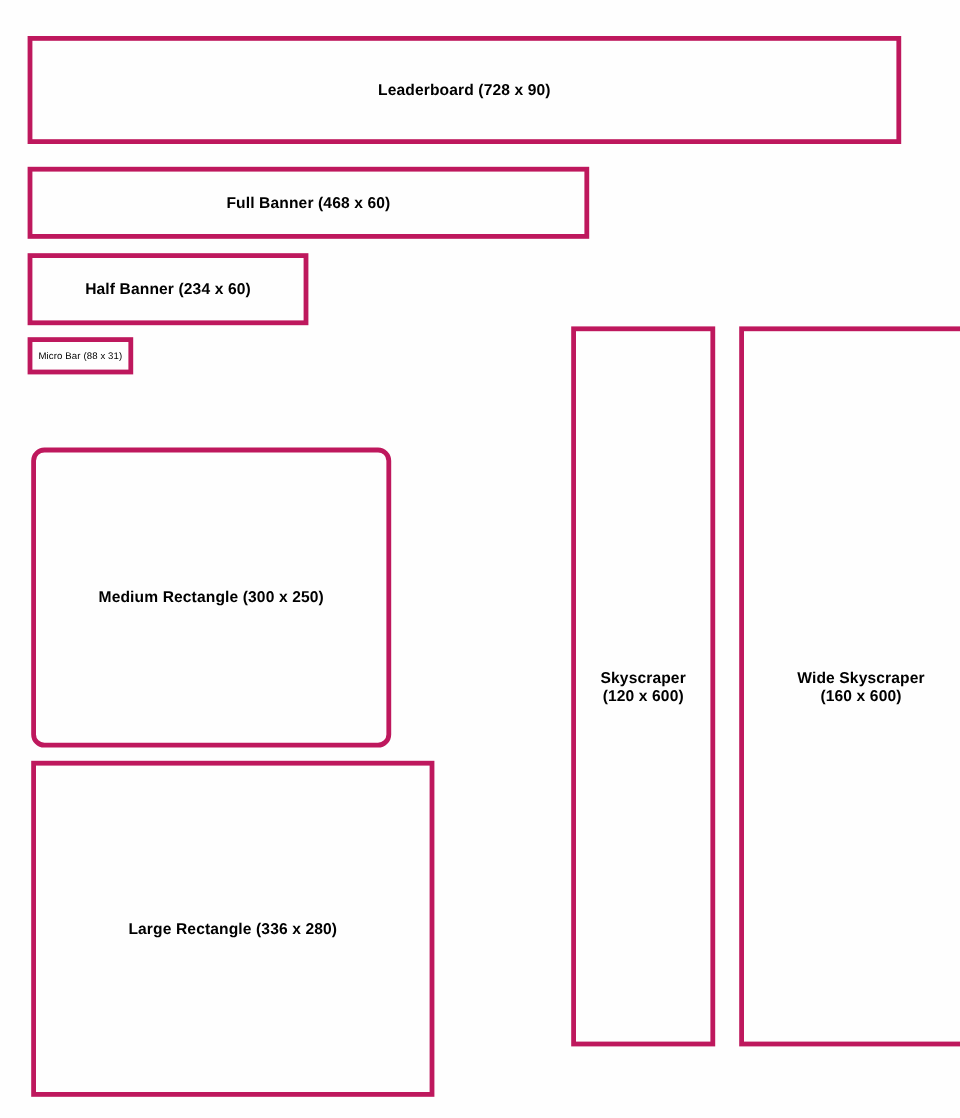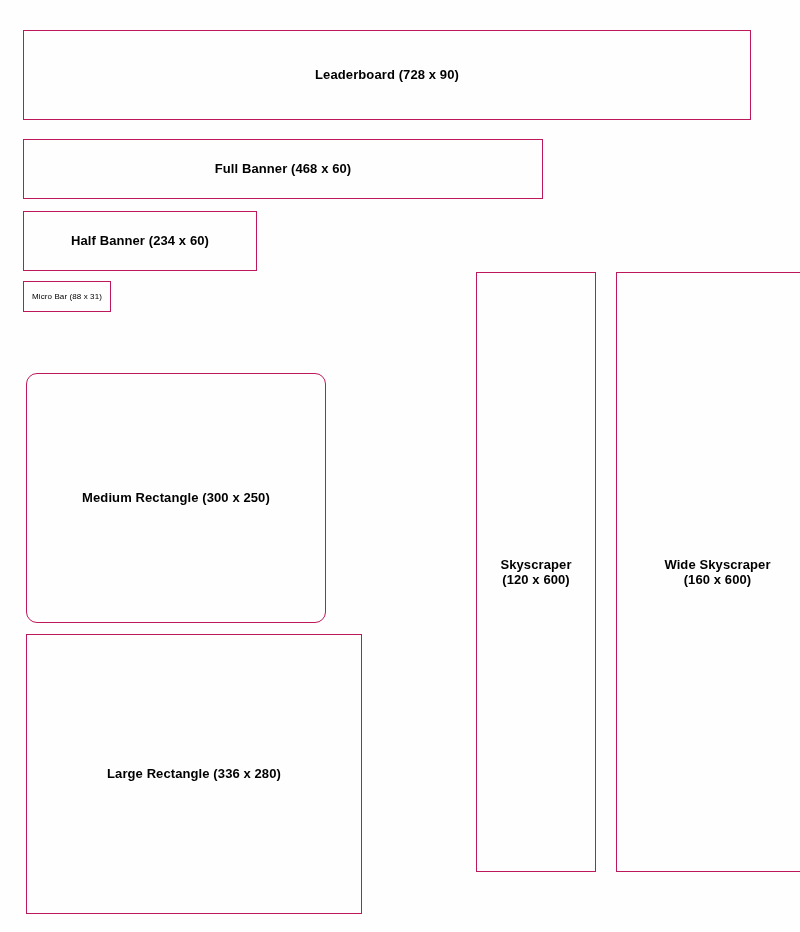--- a/index.html
+++ b/index.html
@@ -15,21 +15,21 @@
   #canvas {
     position: relative;
     width: 800px;
     height: 932px;
     background: #fefefe;
     overflow: hidden;
   }
   .ad-box {
     position: absolute;
     box-sizing: border-box;
-    border: 1px solid #be185d;
+    border: 4px solid #be185d;
     background: #fefefe;
     display: flex;
     align-items: center;
     justify-content: center;
     text-align: center;
     color: #000000;
     font-weight: bold;
     line-height: 1.18;
   }
   .ad-box .ad-label {
@@ -39,21 +39,21 @@
   }
   
   .t-normal  { font-size: 13px; }
   .t-small   { font-size: 9px;  font-weight: bold; letter-spacing: 0px; }
   .t-tiny    { font-size: 8px;  font-weight: normal; letter-spacing: 0px; }
   .t-stack   { font-size: 13px; }
   .t-stack .ad-label { white-space: normal; }
 
   
   #box-leaderboard       { left: 23px;  top: 30px;  width: 728px; height: 90px;  }
-  #box-full-banner       { left: 23px;  top: 139px; width: 520px; height: 60px;  }
+  #box-full-banner       { left: 23px;  top: 139px; width: 468px; height: 60px;  }
   #box-half-banner       { left: 23px;  top: 211px; width: 234px; height: 60px;  }
   #box-micro-bar         { left: 23px;  top: 281px; width: 88px;  height: 31px;  }
   #box-rectangle         { left: 271px; top: 209px; width: 180px; height: 150px; }
   #box-square-button     { left: 652px; top: 136px; width: 125px; height: 125px; }
   #box-medium-rectangle  { left: 26px;  top: 373px; width: 300px; height: 250px; border-radius: 11px; }
   #box-large-rectangle   { left: 26px;  top: 634px; width: 336px; height: 280px; }
   #box-skyscraper        { left: 476px; top: 272px; width: 120px; height: 600px; }
   #box-wide-skyscraper   { left: 616px; top: 272px; width: 188px; height: 600px; padding-left: 15px; }
 
   

